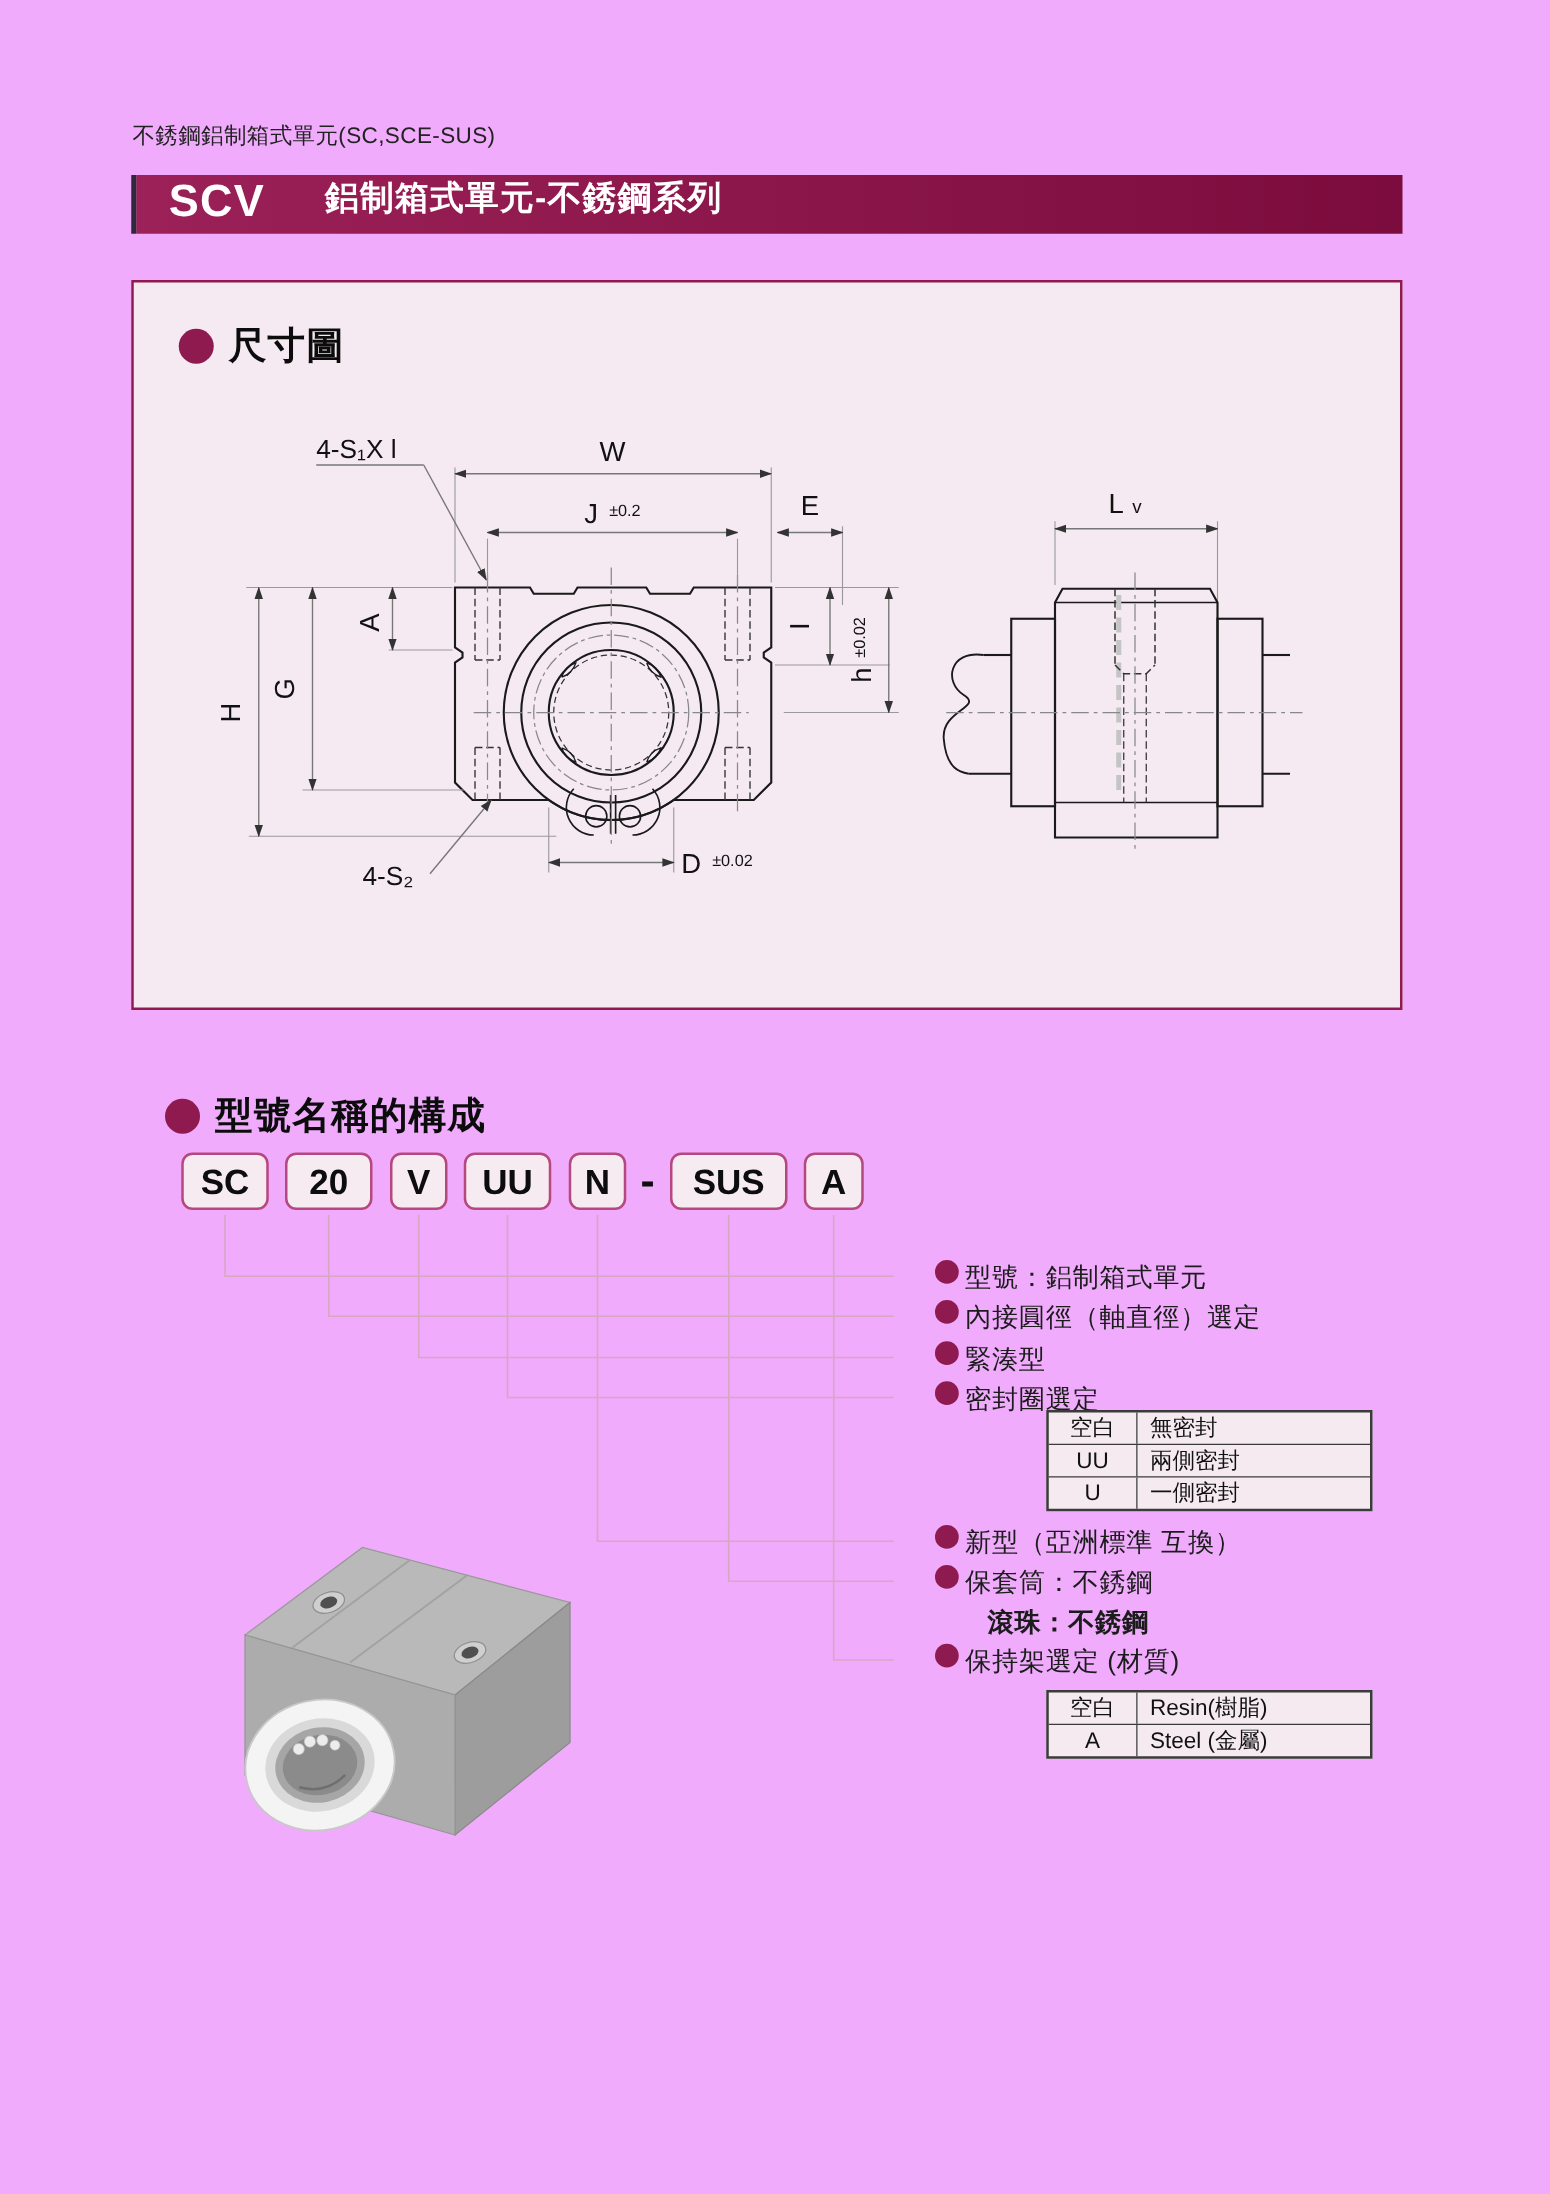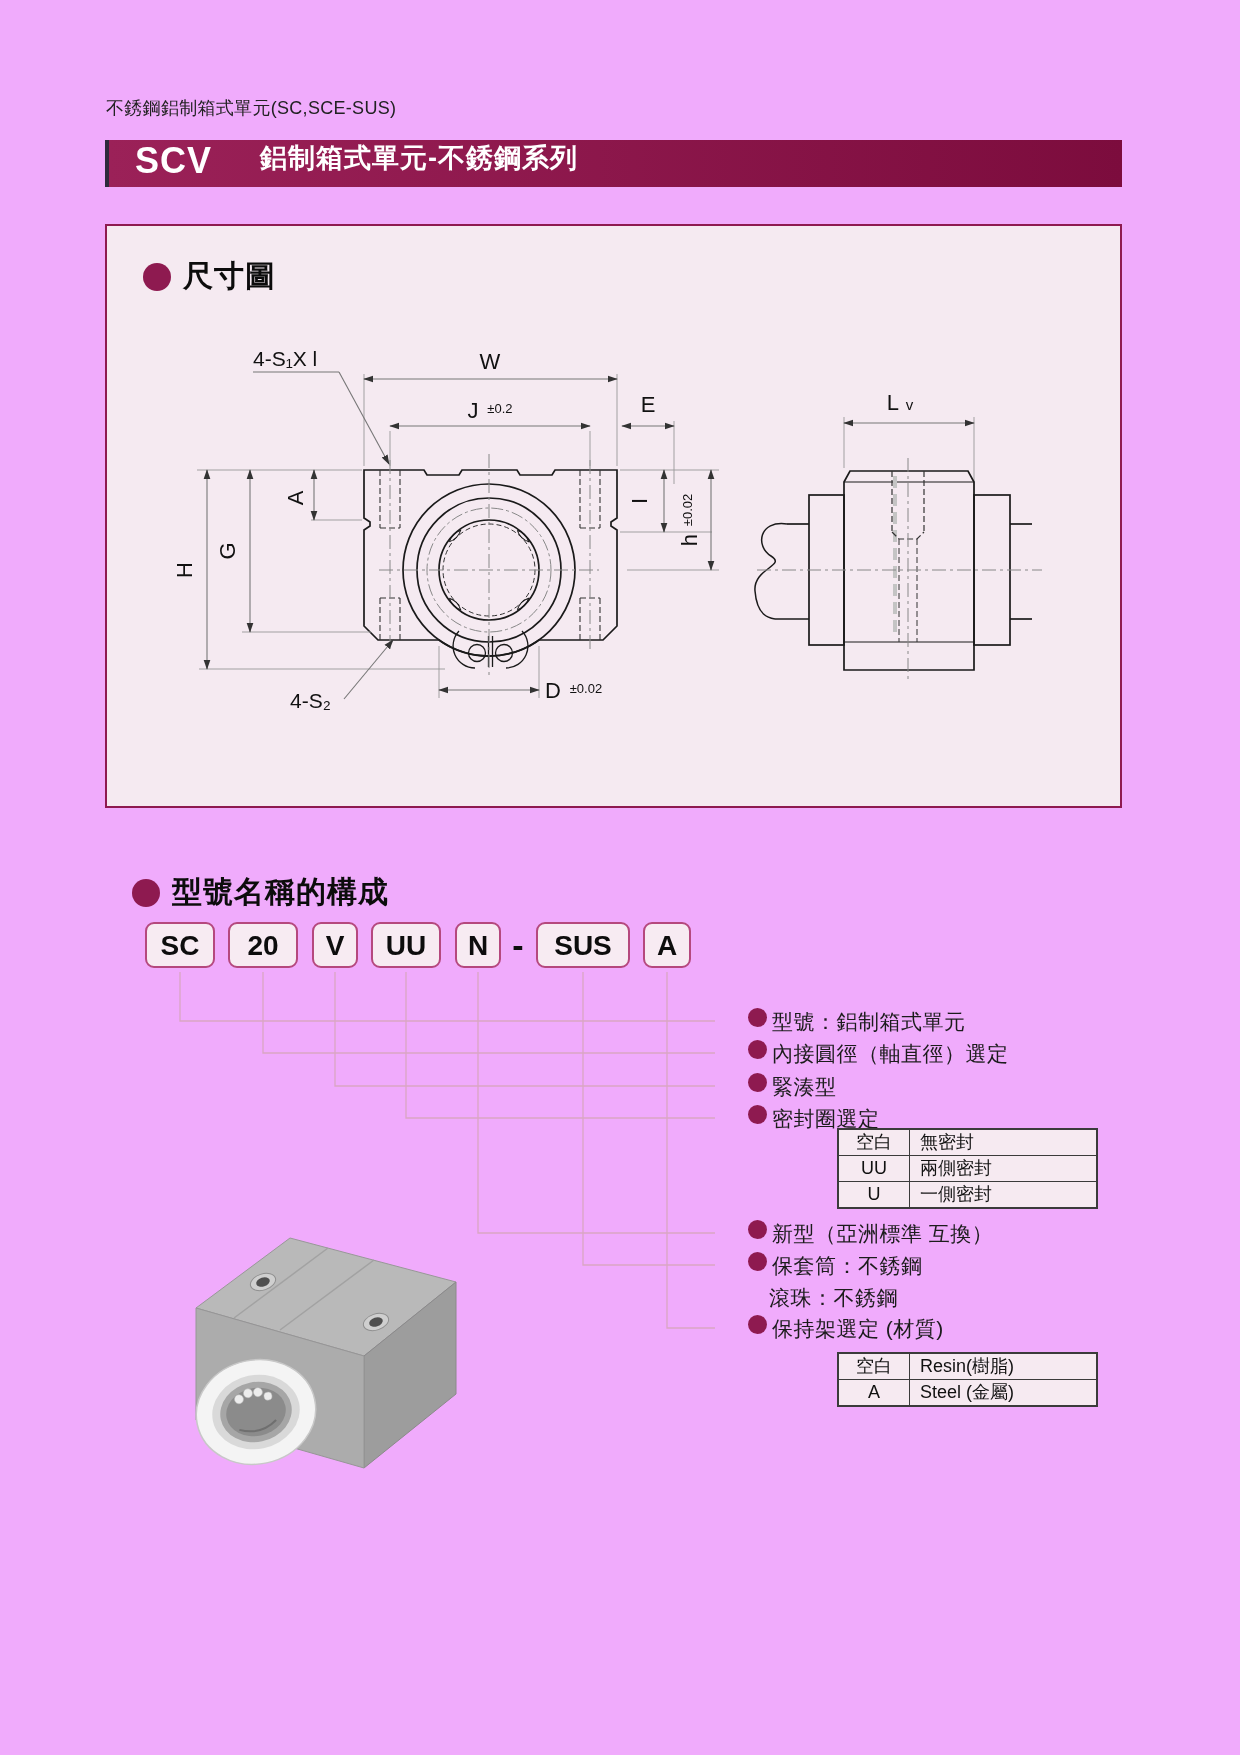--- a/index.html
+++ b/index.html
@@ -35,21 +35,21 @@
         color:#0d0d0d;font-weight:bold;font-size:28px;text-align:center;line-height:44px;}
   .mdash{position:absolute;top:922px;left:502px;width:32px;text-align:center;
          font-size:34px;font-weight:bold;line-height:46px;color:#0d0d0d;}
 
   .connectors{position:absolute;left:0;top:900px;}
 
   
   .callout{position:absolute;left:748px;display:flex;align-items:flex-start;height:26px;}
   .cbullet{width:19px;height:19px;border-radius:50%;background:#8E1A50;margin-right:5px;flex:0 0 auto;}
   .ctext{font-size:21px;color:#1c1c1c;white-space:nowrap;letter-spacing:.5px;}
-  .no-bullet{margin-left:21px;}
+  .no-bullet{margin-left:42px;font-weight:bold;}
 
   
   .spec-table{position:absolute;left:837px;width:261px;box-sizing:border-box;
               border:2px solid #3b3b3b;background:#F6EAF1;font-size:18px;color:#111;}
   .spec-table .trow{display:flex;height:25px;line-height:25px;border-top:1px solid #3b3b3b;}
   .spec-table .trow:first-child{border-top:none;}
   .spec-table .c1{width:70px;text-align:center;border-right:1px solid #3b3b3b;flex:0 0 auto;}
   .spec-table .c2{flex:1;padding-left:10px;white-space:nowrap;}
 
   .product{position:absolute;left:178px;top:1222px;}

